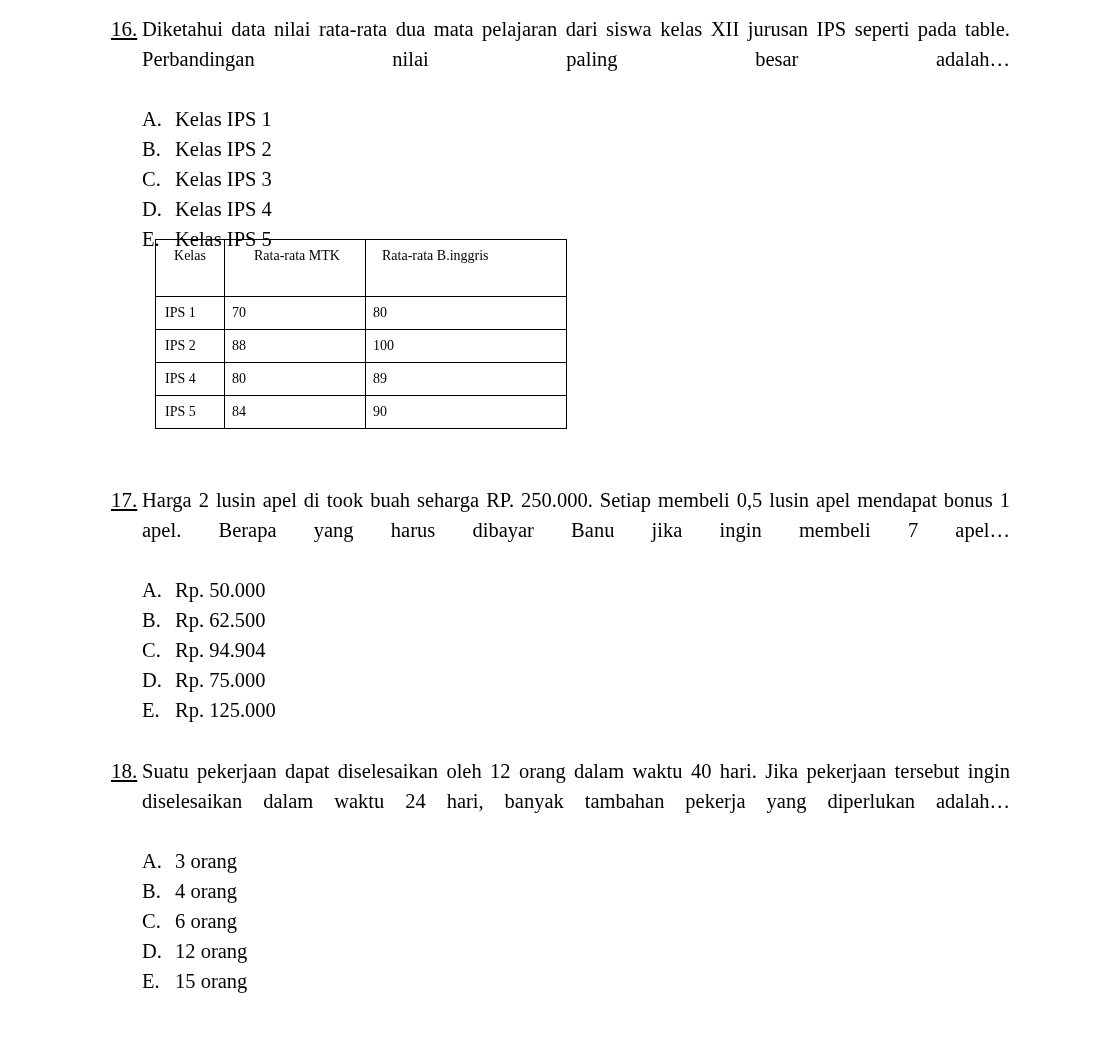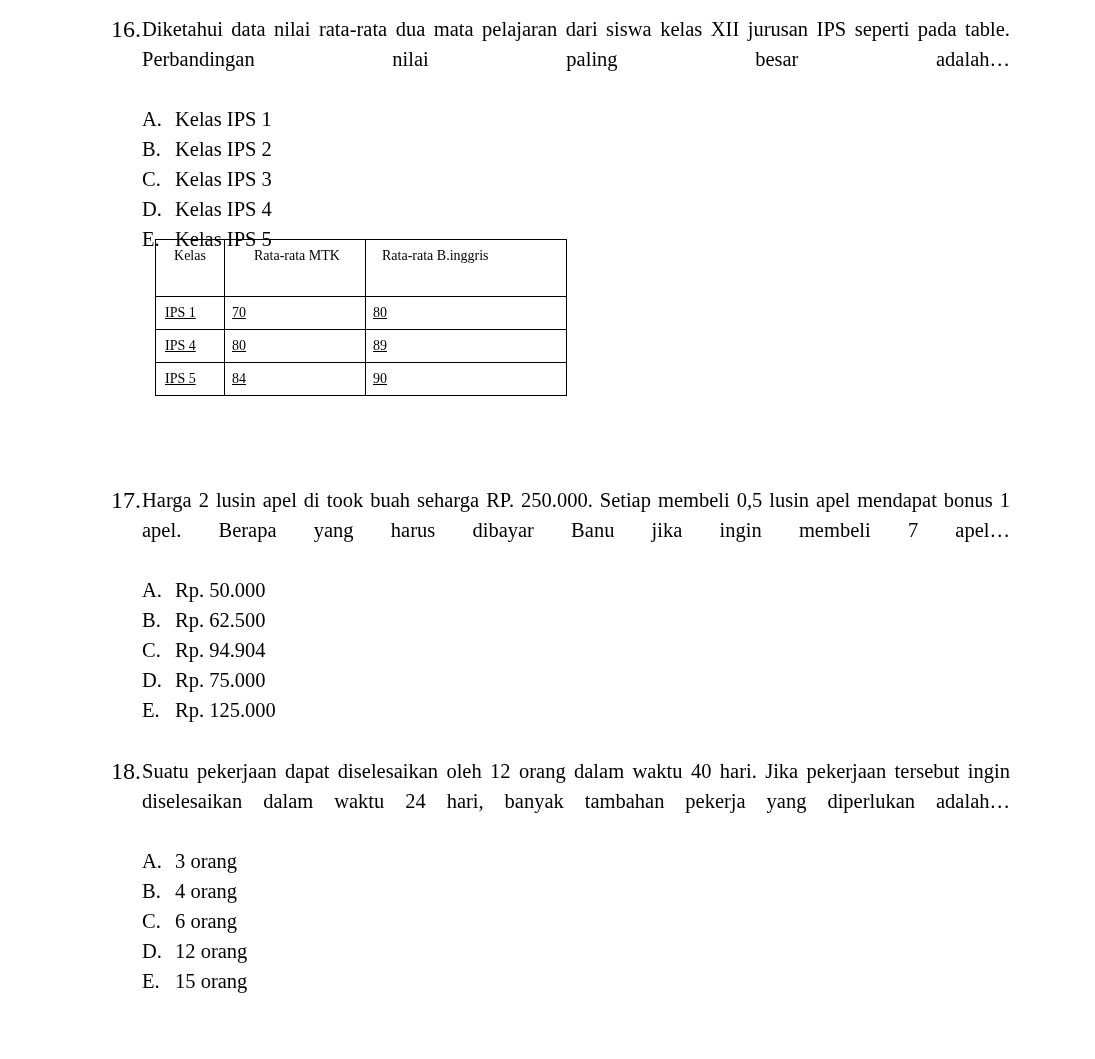--- a/index.html
+++ b/index.html
@@ -35,23 +35,24 @@
     padding-left: 31px;       
     font-size: 20.5px;
     line-height: 30px;
     text-align: justify;
     text-justify: inter-word;
   }
   .q-num {
     position: absolute;
     left: 0;
     top: 0;
-    font-size: 24px;
+    font-size: 21px;
     line-height: 30px;
     white-space: nowrap;
+    text-decoration: underline;
   }
   .q-text {
     display: block;
   }
   
   .q-text::after {
     content: "";
     display: inline-block;
     width: 100%;
   }
@@ -109,21 +110,20 @@
   table.grades thead td.h-kelas {
     text-align: center;
     padding-left: 3px;
     padding-right: 3px;
   }
   table.grades thead td.h-ing {
     padding-left: 16px;
   }
   table.grades tbody td {
     height: 27px;
-    text-decoration: underline;
   }
   table.grades tbody td.c-kelas {
     padding-left: 9px;
   }
 </style>
 </head>
 <body>
 
 <div class="page">
 
@@ -170,20 +170,25 @@
           <td class="h-ing">Rata-rata B.inggris</td>
         </tr>
       </thead>
       <tbody>
         <tr>
           <td class="c-kelas">IPS 1</td>
           <td>70</td>
           <td>80</td>
         </tr>
         <tr>
+          <td class="c-kelas">IPS 2</td>
+          <td>88</td>
+          <td>100</td>
+        </tr>
+        <tr>
           <td class="c-kelas">IPS 4</td>
           <td>80</td>
           <td>89</td>
         </tr>
         <tr>
           <td class="c-kelas">IPS 5</td>
           <td>84</td>
           <td>90</td>
         </tr>
       </tbody>

